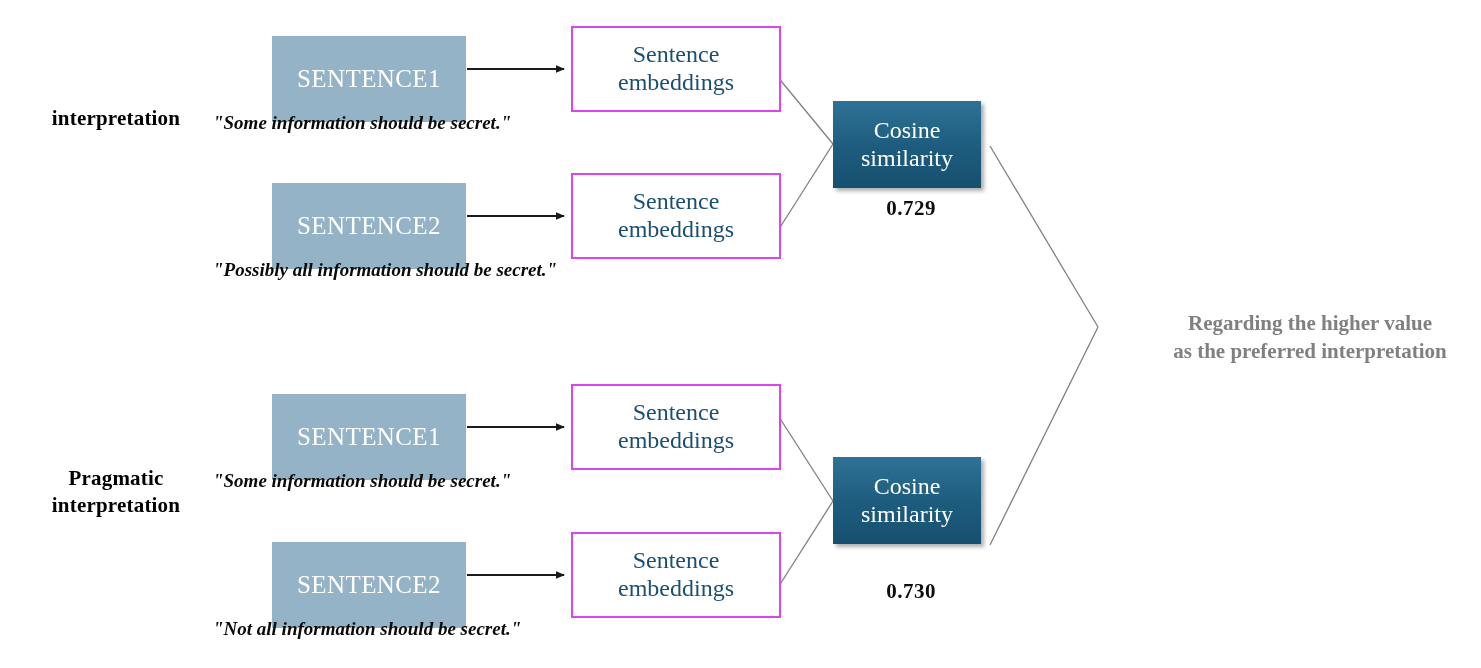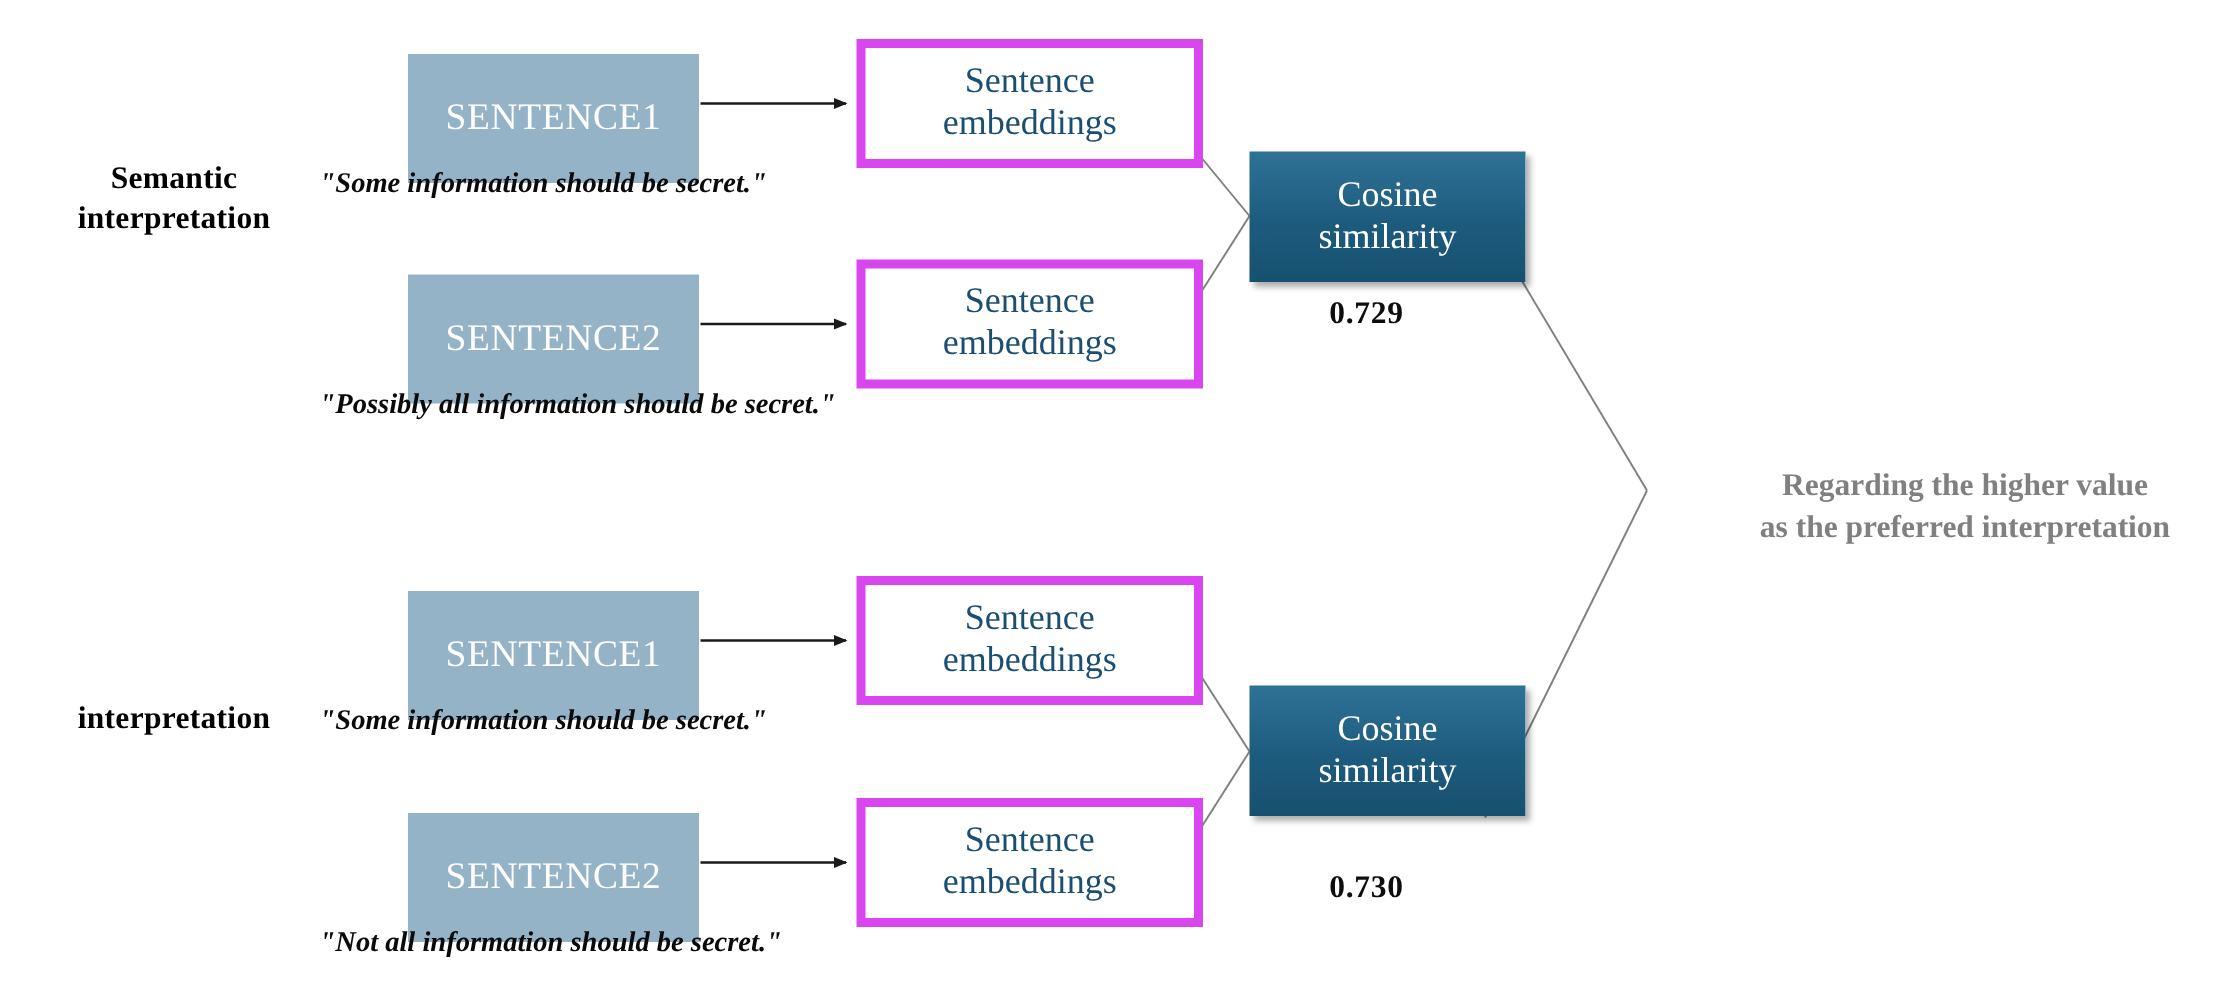--- a/index.html
+++ b/index.html
@@ -41,40 +41,40 @@
     color: #ffffff;
     font-family: "Liberation Serif", serif;
     font-size: 25px;
     letter-spacing: 0.4px;
     margin-top: 10px;
   }
 
   
   .embed-box {
     position: absolute;
-    width: 231px;
+    width: 210px;
     height: 86px;
     background: #ffffff;
-    border: 6px solid #d946ef;
+    border: 2px solid #d946ef;
     display: flex;
     flex-direction: column;
     align-items: center;
     justify-content: center;
     color: #1b4f72;
     font-family: "Liberation Serif", serif;
     font-size: 24px;
     line-height: 1.15;
     box-sizing: border-box;
   }
   .embed-box span { display: block; }
 
   
   .cosine-box {
     position: absolute;
-    width: 184px;
+    width: 148px;
     height: 87px;
     background: linear-gradient(180deg, #2e7296 0%, #1d5b7d 55%, #17506f 100%);
     display: flex;
     flex-direction: column;
     align-items: center;
     justify-content: center;
     color: #ffffff;
     font-family: "Liberation Serif", serif;
     font-size: 24px;
     line-height: 1.16;
@@ -150,21 +150,20 @@
     <line x1="772" y1="240" x2="833" y2="144" stroke="#808080" stroke-width="1.3"></line>
 
     <line x1="772" y1="406" x2="833" y2="501" stroke="#808080" stroke-width="1.3"></line>
     <line x1="772" y1="597" x2="833" y2="501" stroke="#808080" stroke-width="1.3"></line>
 
     <line x1="990" y1="146" x2="1098" y2="327" stroke="#808080" stroke-width="1.3"></line>
     <line x1="990" y1="545" x2="1098" y2="327" stroke="#808080" stroke-width="1.3"></line>
   </svg>
 
   <div class="branch-label" style="left:6px; top:105px;">
-    <div>Semantic</div>
     <div>interpretation</div>
   </div>
 
   <div class="sentence-box" style="left:272px; top:26px;">SENTENCE1</div>
 
   <div class="quote" style="left:213px; top:112px;">"Some information should be secret."</div>
 
   <div class="embed-box" style="left:571px; top:26px;">
     <span>Sentence</span>
     <span>embeddings</span>
@@ -180,20 +179,21 @@
   </div>
 
   <div class="cosine-box" style="left:833px; top:101px;">
     <span>Cosine</span>
     <span>similarity</span>
   </div>
 
   <div class="sim-value" style="left:833px; top:196px;">0.729</div>
 
   <div class="branch-label" style="left:6px; top:465px;">
+    <div>Pragmatic</div>
     <div>interpretation</div>
   </div>
 
   <div class="sentence-box" style="left:272px; top:384px;">SENTENCE1</div>
 
   <div class="quote" style="left:213px; top:470px;">"Some information should be secret."</div>
 
   <div class="embed-box" style="left:571px; top:384px;">
     <span>Sentence</span>
     <span>embeddings</span>

